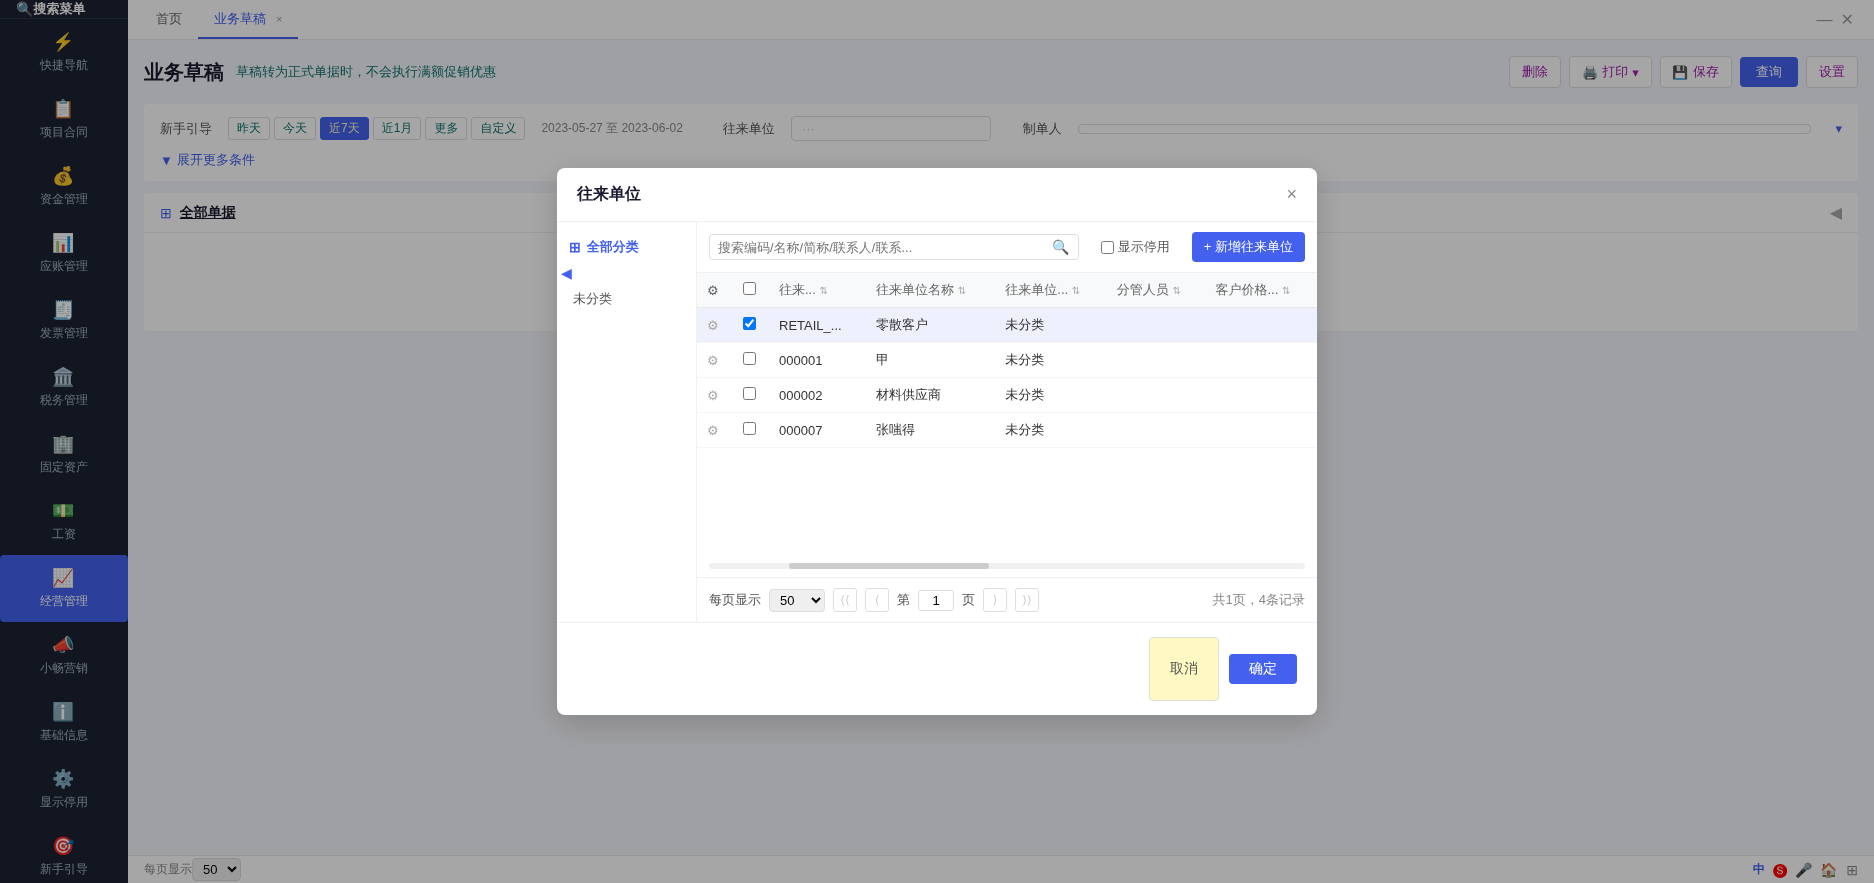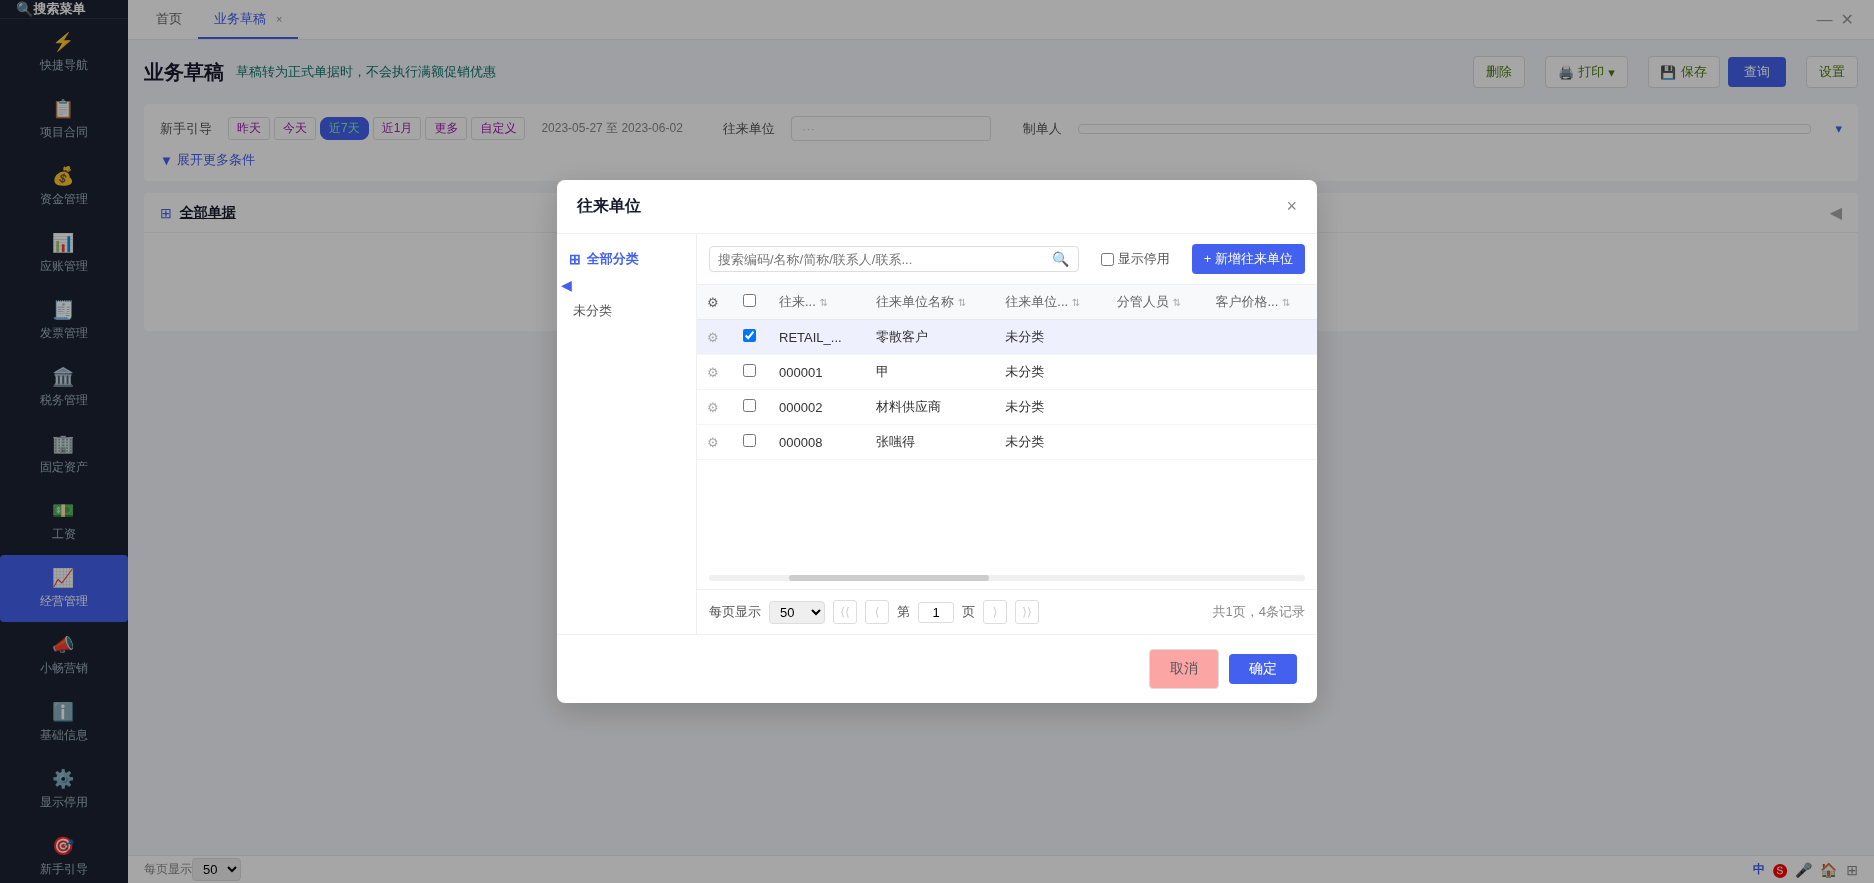--- a/index.html
+++ b/index.html
@@ -98,22 +98,21 @@
     .btn-icon {
       display: flex;
       align-items: center;
       gap: 4px;
       padding: 6px 12px;
       border: 1px solid #ddd;
       border-radius: 4px;
       background: #fff;
       font-size: 13px;
       cursor: pointer;
-      color: #4d7c0f;
-      margin-left: 12px;
+      color: #a21caf;
     }
     .btn-primary {
       background: #4361ee;
       color: #fff;
       border: none;
       padding: 6px 16px;
       border-radius: 4px;
       font-size: 13px;
       cursor: pointer;
     }
@@ -133,23 +132,23 @@
     }
     .filter-label { font-size: 13px; color: #555; }
     .filter-date-btns { display: flex; gap: 4px; }
     .date-btn {
       padding: 2px 8px;
       border: 1px solid #ddd;
       border-radius: 3px;
       font-size: 12px;
       cursor: pointer;
       background: #fff;
-      color: #a21caf;
-    }
-    .date-btn.active { background: #4361ee; color: #86efac; border-color: #4361ee; border-radius: 8px; }
+      color: #0f766e;
+    }
+    .date-btn.active { background: #4361ee; color: #fef9c3; border-color: #4361ee; }
     .date-range { font-size: 12px; color: #888; }
     .expand-more { font-size: 13px; color: #4361ee; cursor: pointer; display: flex; align-items: center; gap: 4px; }
 
     
     .table-section {
       background: #fff;
       border-radius: 4px;
     }
     .table-toolbar {
       padding: 10px 16px;
@@ -340,24 +339,24 @@
     
     .dialog-footer {
       padding: 14px 20px;
       display: flex;
       align-items: center;
       justify-content: flex-end;
       gap: 10px;
       border-top: 1px solid #f0f0f0;
     }
     .btn-cancel {
-      padding: 10px 20px;
+      padding: 22px 20px;
       border: 1px solid #ddd;
       border-radius: 4px;
-      background: #fca5a5;
+      background: #fef9c3;
       font-size: 14px;
       cursor: pointer;
       color: #555;
     }
     .btn-confirm {
       padding: 6px 20px;
       border: none;
       border-radius: 4px;
       background: #4361ee;
       color: #fff;
@@ -636,21 +635,21 @@
       <td class="col-check"><input type="checkbox" style=""></td>
       <td>000002</td>
       <td>材料供应商</td>
       <td>未分类</td>
       <td></td>
       <td></td>
     </tr>
                 <tr>
       <td><span style="cursor:pointer;color:#aaa;">⚙</span></td>
       <td class="col-check"><input type="checkbox" style=""></td>
-      <td>000008</td>
+      <td>000007</td>
       <td>张嗤得</td>
       <td>未分类</td>
       <td></td>
       <td></td>
     </tr>
               </tbody>
           </table>
         </div>
 
         <div class="scroll-bar-h">

